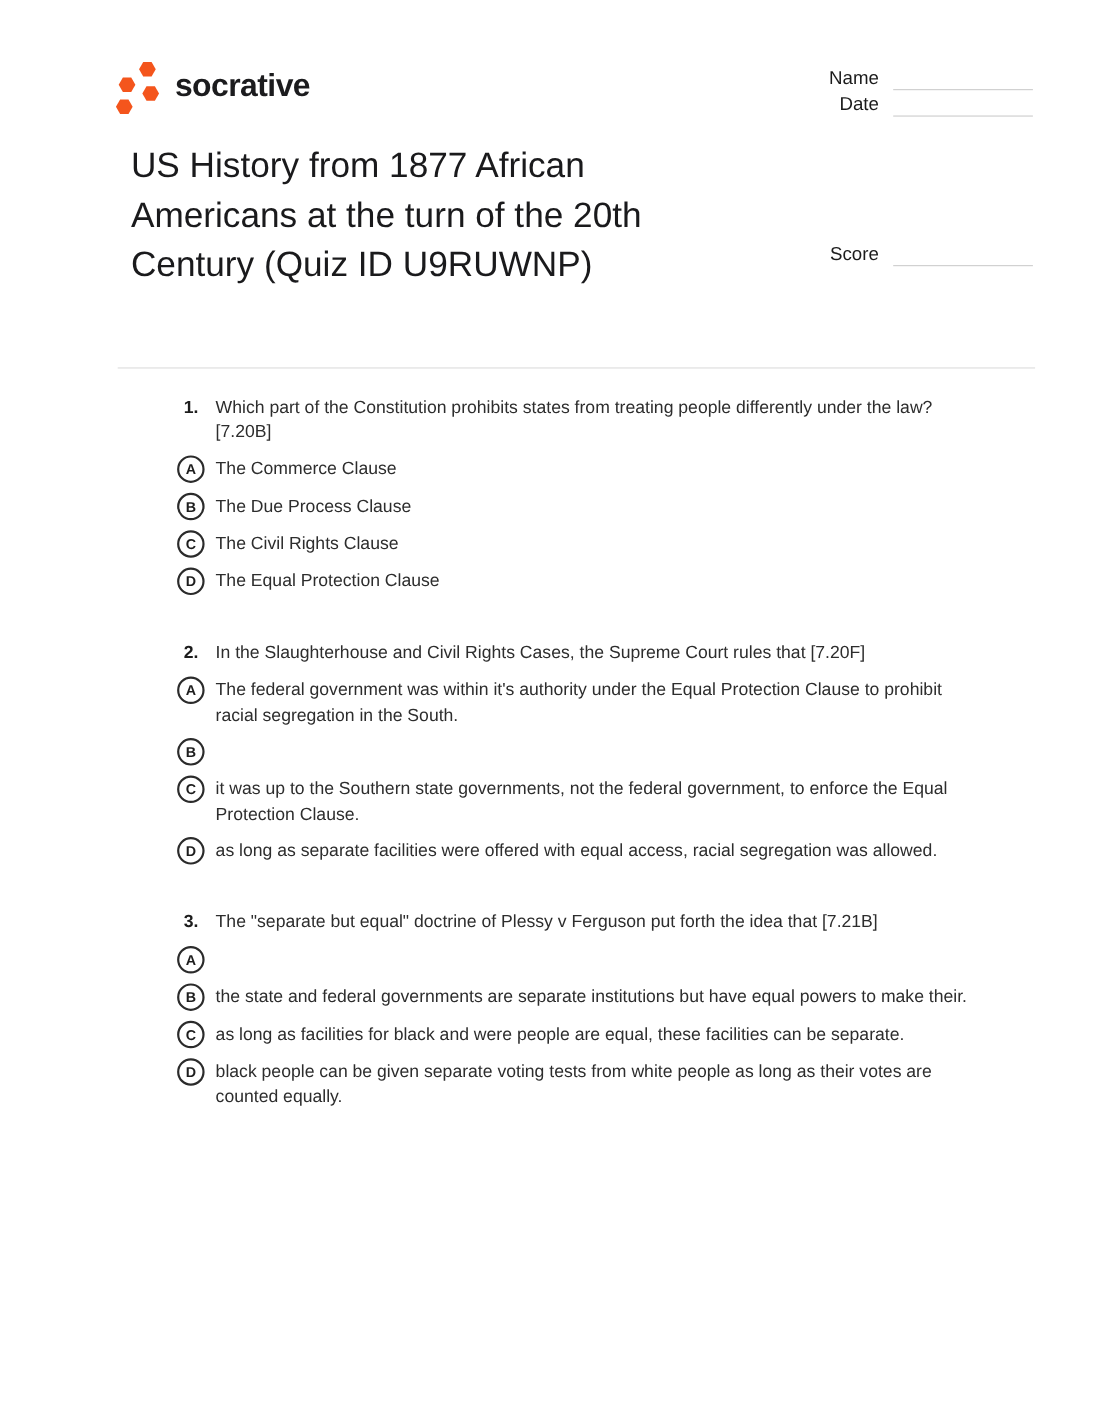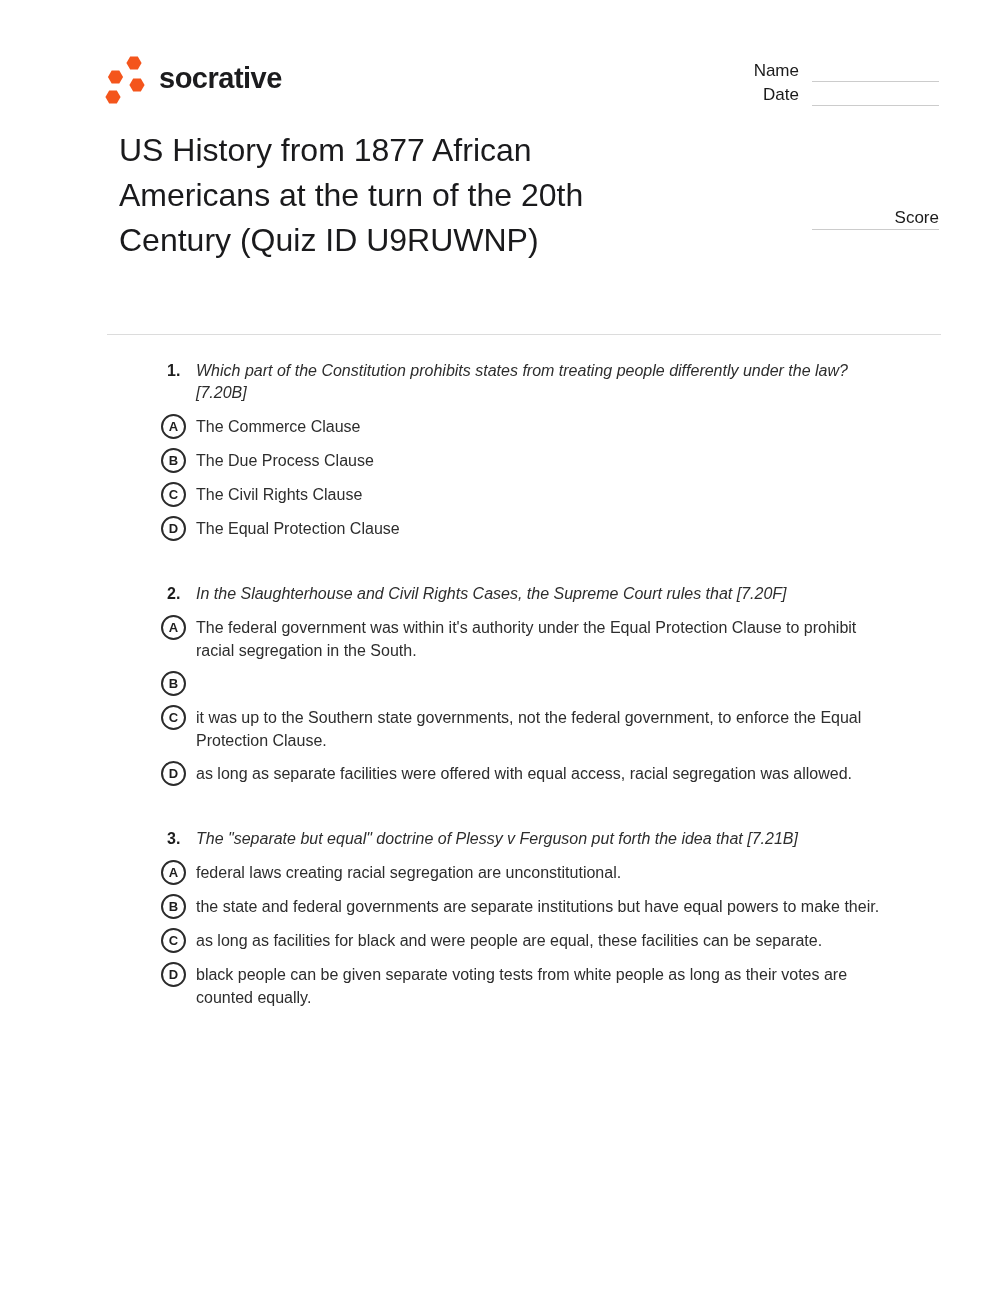--- a/index.html
+++ b/index.html
@@ -23,21 +23,21 @@
     font-size:29px; font-weight:700; letter-spacing:-0.5px;
     color:#1c1c1e;
   }
 
   .field-row {
     position:absolute; right:90px; height:22px;
     display:flex; align-items:flex-end; justify-content:flex-end;
   }
   .field-row.name  { top:60px; }
   .field-row.date  { top:84px; }
-  .field-row.score { top:208px;flex-direction:column; }
+  .field-row.score { top:220px; }
   .field-label { font-size:17px; line-height:22px; color:#1b1b1b;text-align:center; }
   .field-line {
     width:127px; height:18px; margin-left:13px;
     border-bottom:1.5px solid #cccccc;
   }
 
   .quiz-title {
     position:absolute; left:90px; top:128px; width:540px;
     font-size:32px; line-height:45px; font-weight:400;
     color:#1a1a1c;
@@ -49,21 +49,21 @@
   }
 
   
   .questions { position:absolute; left:90px; top:360px; right:60px; }
   .question { margin-bottom:42px; }
   .q-head { display:flex; margin-bottom:10px; }
   .q-num {
     margin-left:48px; width:29px; flex-shrink:0;
     font-size:16px; line-height:22px; font-weight:700; color:#1d1d1d;
   }
-  .q-text { width:690px; font-size:16px; line-height:22px; color:#2d2d2d;font-style:italic; }
+  .q-text { width:690px; font-size:16px; line-height:22px; color:#2d2d2d; }
 
   .option { display:flex; align-items:flex-start; margin-left:42px; margin-bottom:9px; }
   .bubble {
     width:25px; height:25px; flex-shrink:0; margin-right:10px;
     border:2px solid #2b2b2b; border-radius:50%;
     display:flex; align-items:center; justify-content:center;
     font-size:13px; font-weight:700; color:#1d1d1d;
     background:#ffffff;
   }
   .opt-text { width:690px; font-size:16px; line-height:23px; padding-top:1px; color:#2d2d2d; }
@@ -147,21 +147,20 @@
       </div>
     </div>
 
     <div class="question">
       <div class="q-head">
         <span class="q-num">3.</span>
         <span class="q-text">The "separate but equal" doctrine of Plessy v Ferguson put forth the idea that [7.21B]</span>
       </div>
       <div class="option">
         <span class="bubble">A</span>
-        <span class="opt-text">federal laws creating racial segregation are unconstitutional.</span>
       </div>
       <div class="option">
         <span class="bubble">B</span>
         <span class="opt-text">the state and federal governments are separate institutions but have equal powers to make their.</span>
       </div>
       <div class="option">
         <span class="bubble">C</span>
         <span class="opt-text">as long as facilities for black and were people are equal, these facilities can be separate.</span>
       </div>
       <div class="option">

